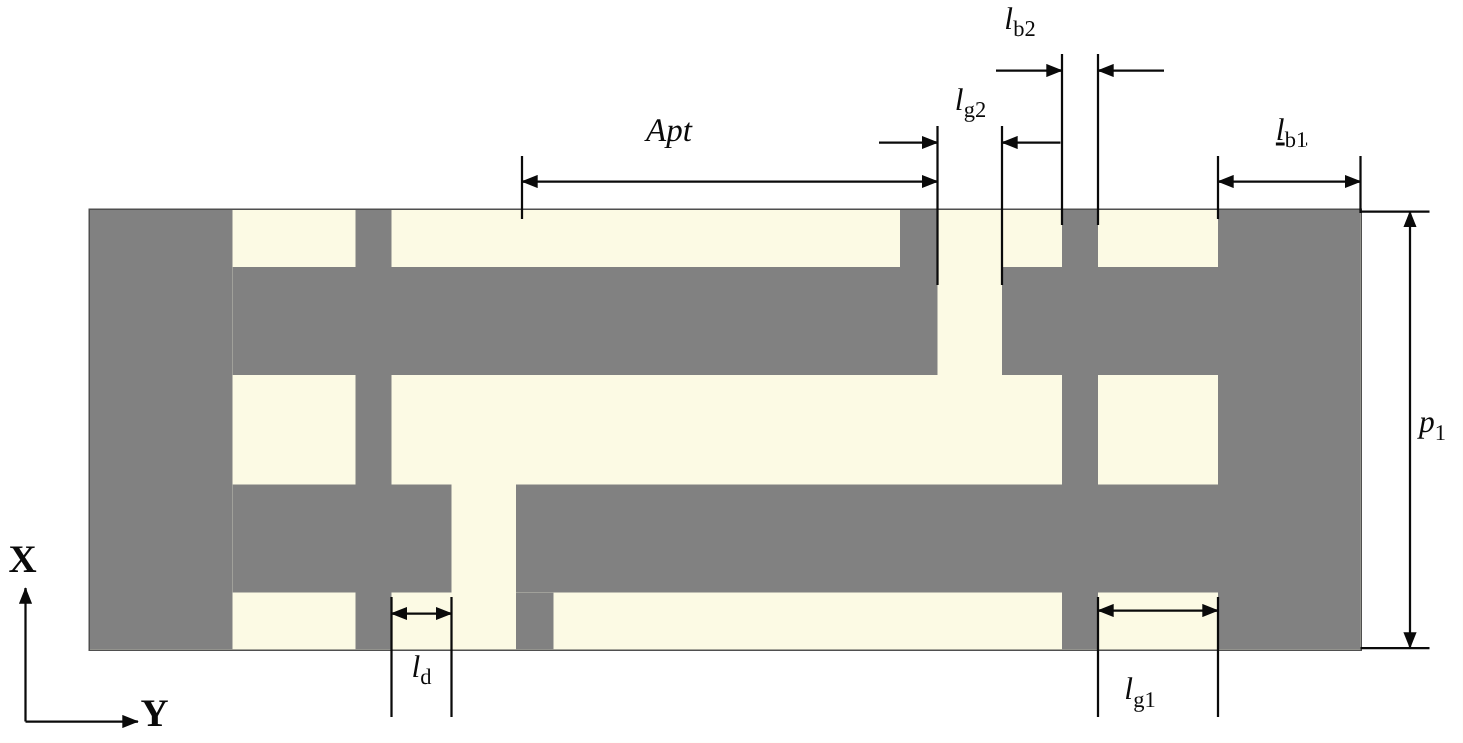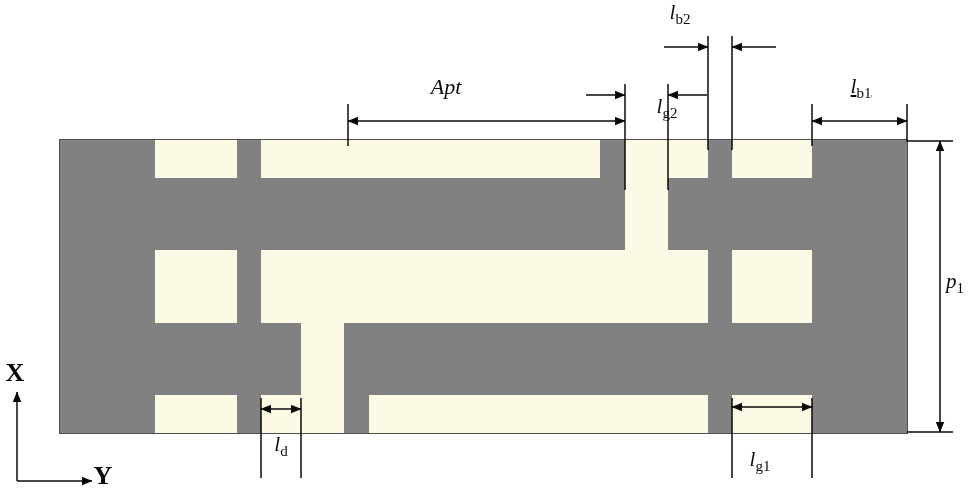--- a/index.html
+++ b/index.html
@@ -44,21 +44,21 @@
   .dim-label{
     position:absolute;
     color:var(--annotation);
     font-size:21px;line-height:1;white-space:nowrap;
     transform:translateX(-50%);
   }
   .dim-label .base{font-style:italic;}
   .dim-label .sub{font-size:15px;position:relative;top:5px;font-style:normal;}
   .lbl-lb2{left:669px;top:2px;margin-left:11px;}
   .lbl-apt{left:446px;top:76px;font-size:22px;}
-  .lbl-lg2{left:667px;top:56px;margin-top:40px;}
+  .lbl-lg2{left:647px;top:56px;}
   .lbl-lb1{left:861px;top:76px;text-decoration:underline;}
   .lbl-p1 {left:946px;top:271px;transform:none;font-family:Liberation Serif, serif;}
   .lbl-ld {left:281px;top:434px;}
   .lbl-lg1{left:760px;top:449px;}
 
   .axis-label{
     position:absolute;
     color:var(--annotation);
     font-weight:bold;font-size:26px;line-height:1;
     transform:translateX(-50%);

